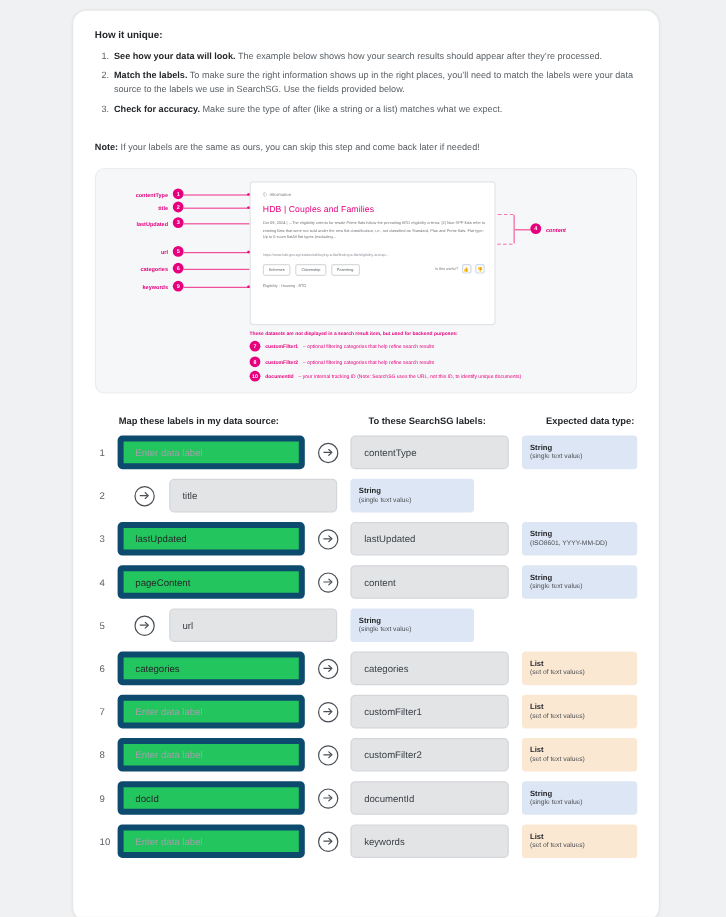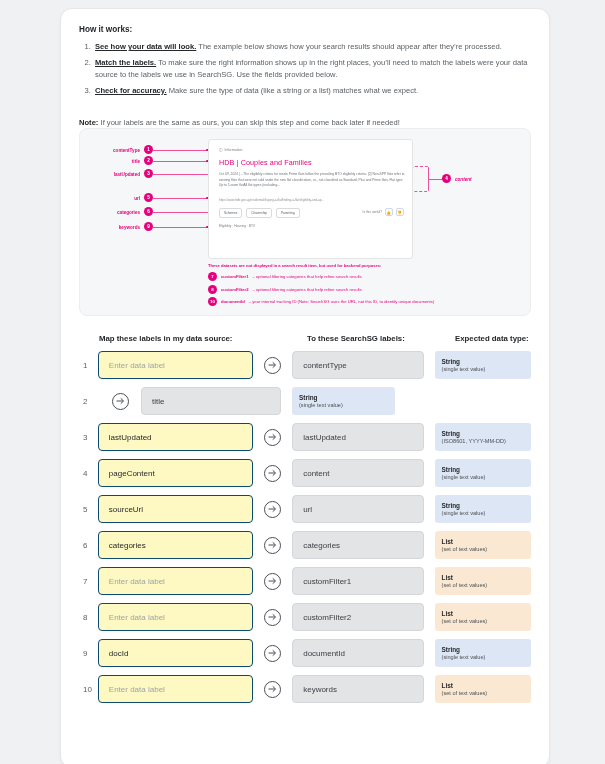--- a/index.html
+++ b/index.html
@@ -54,33 +54,33 @@
     margin: 0; padding: 0 0 0 14px;
     list-style: decimal;
   }
   ol.steps li {
     font-size: 7.6px;
     color: #5b6166;
     line-height: 1.65;
     margin-bottom: 3px;
     padding-left: 2px;
   }
-  ol.steps li b { color: #25282b; font-weight: bold; text-decoration: underline; }
+  ol.steps li b { color: #25282b; font-weight: bold; }
   .note {
     font-size: 7.6px;
     color: #5b6166;
     margin-top: 20px;
     line-height: 1.5;
   }
   .note b { color: #25282b; font-weight: bold; }
 
   
   .diagram {
     position: relative;
-    margin-top: 0;
+    margin-top: 12px;
     height: 188px;
     background: #f6f7f8;
     border: 1px solid #eceded;
     border-radius: 8px;
     overflow: hidden;
   }
   .diag-inner {
     position: absolute;
     left: 0; top: 0; right: 0; bottom: 0;
   }
@@ -181,23 +181,23 @@
   }
   .row-num {
     width: 20px;
     font-size: 8px;
     color: #5b6166;
     text-align: left;
     padding-left: 4px;
   }
   .src-input {
     width: 166px; height: 28px;
-    border: 1px solid #0c4a6e;
+    border: 5px solid #0c4a6e;
     border-radius: 4px;
-    background: #fef9c3;
+    background: #22c55e;
     font-family: "Liberation Sans", sans-serif;
     font-size: 8px;
     color: #25282b;
     padding: 0 10px;
     outline: none;
   }
   .src-input::placeholder { color: #9ea3a8; }
   .arrow-wrap {
     width: 42px;
     display: flex; align-items: center; justify-content: center;
@@ -230,26 +230,26 @@
   .tb-main { font-size: 6.4px; font-weight: bold; color: #25282b; line-height: 1.25; }
   .tb-sub { font-size: 5.6px; color: #4b5055; line-height: 1.25; }
 </style>
 </head>
 <body>
 
 <div class="page">
   <div class="card">
 
 
-    <div class="how-title">How it works:</div>
+    <div class="how-title">How it unique:</div>
 
     <ol class="steps">
       <li><b>See how your data will look.</b><span> The example below shows how your search results should appear after they’re processed.</span></li>
       <li><b>Match the labels.</b><span> To make sure the right information shows up in the right places, you’ll need to match the labels were your data source to the labels we use in SearchSG. Use the fields provided below.</span></li>
-      <li><b>Check for accuracy.</b><span> Make sure the type of data (like a string or a list) matches what we expect.</span></li>
+      <li><b>Check for accuracy.</b><span> Make sure the type of after (like a string or a list) matches what we expect.</span></li>
     </ol>
 
     <div class="note">
       <b>Note:</b><span> If your labels are the same as ours, you can skip this step and come back later if needed!</span>
     </div>
 
     <div class="diagram">
       <div class="diag-inner">
 
         <div class="diag-label" style="left:0px;  top:19px; width:60px;">contentType</div>
@@ -408,21 +408,20 @@
           <div class="dst-field">
             <span>content</span>
           </div>
           <div class="type-badge string">
             <div class="tb-main">String</div>
             <div class="tb-sub">(single text value)</div>
           </div>
         </div>
         <div class="row">
           <div class="row-num">5</div>
-          <input class="src-input" type="text" placeholder="Enter data label" value="sourceUrl" style="">
           <div class="arrow-wrap">
             <span class="arrow-circle">
               <svg width="9" height="8" viewBox="0 0 9 8">
                 <line x1="0.5" y1="4" x2="7" y2="4" stroke="#4a4f55" stroke-width="1"></line>
                 <path d="M5 1.6 L7.6 4 L5 6.4" fill="none" stroke="#4a4f55" stroke-width="1" stroke-linecap="round" stroke-linejoin="round"></path>
               </svg>
             </span>
           </div>
           <div class="dst-field">
             <span>url</span>

